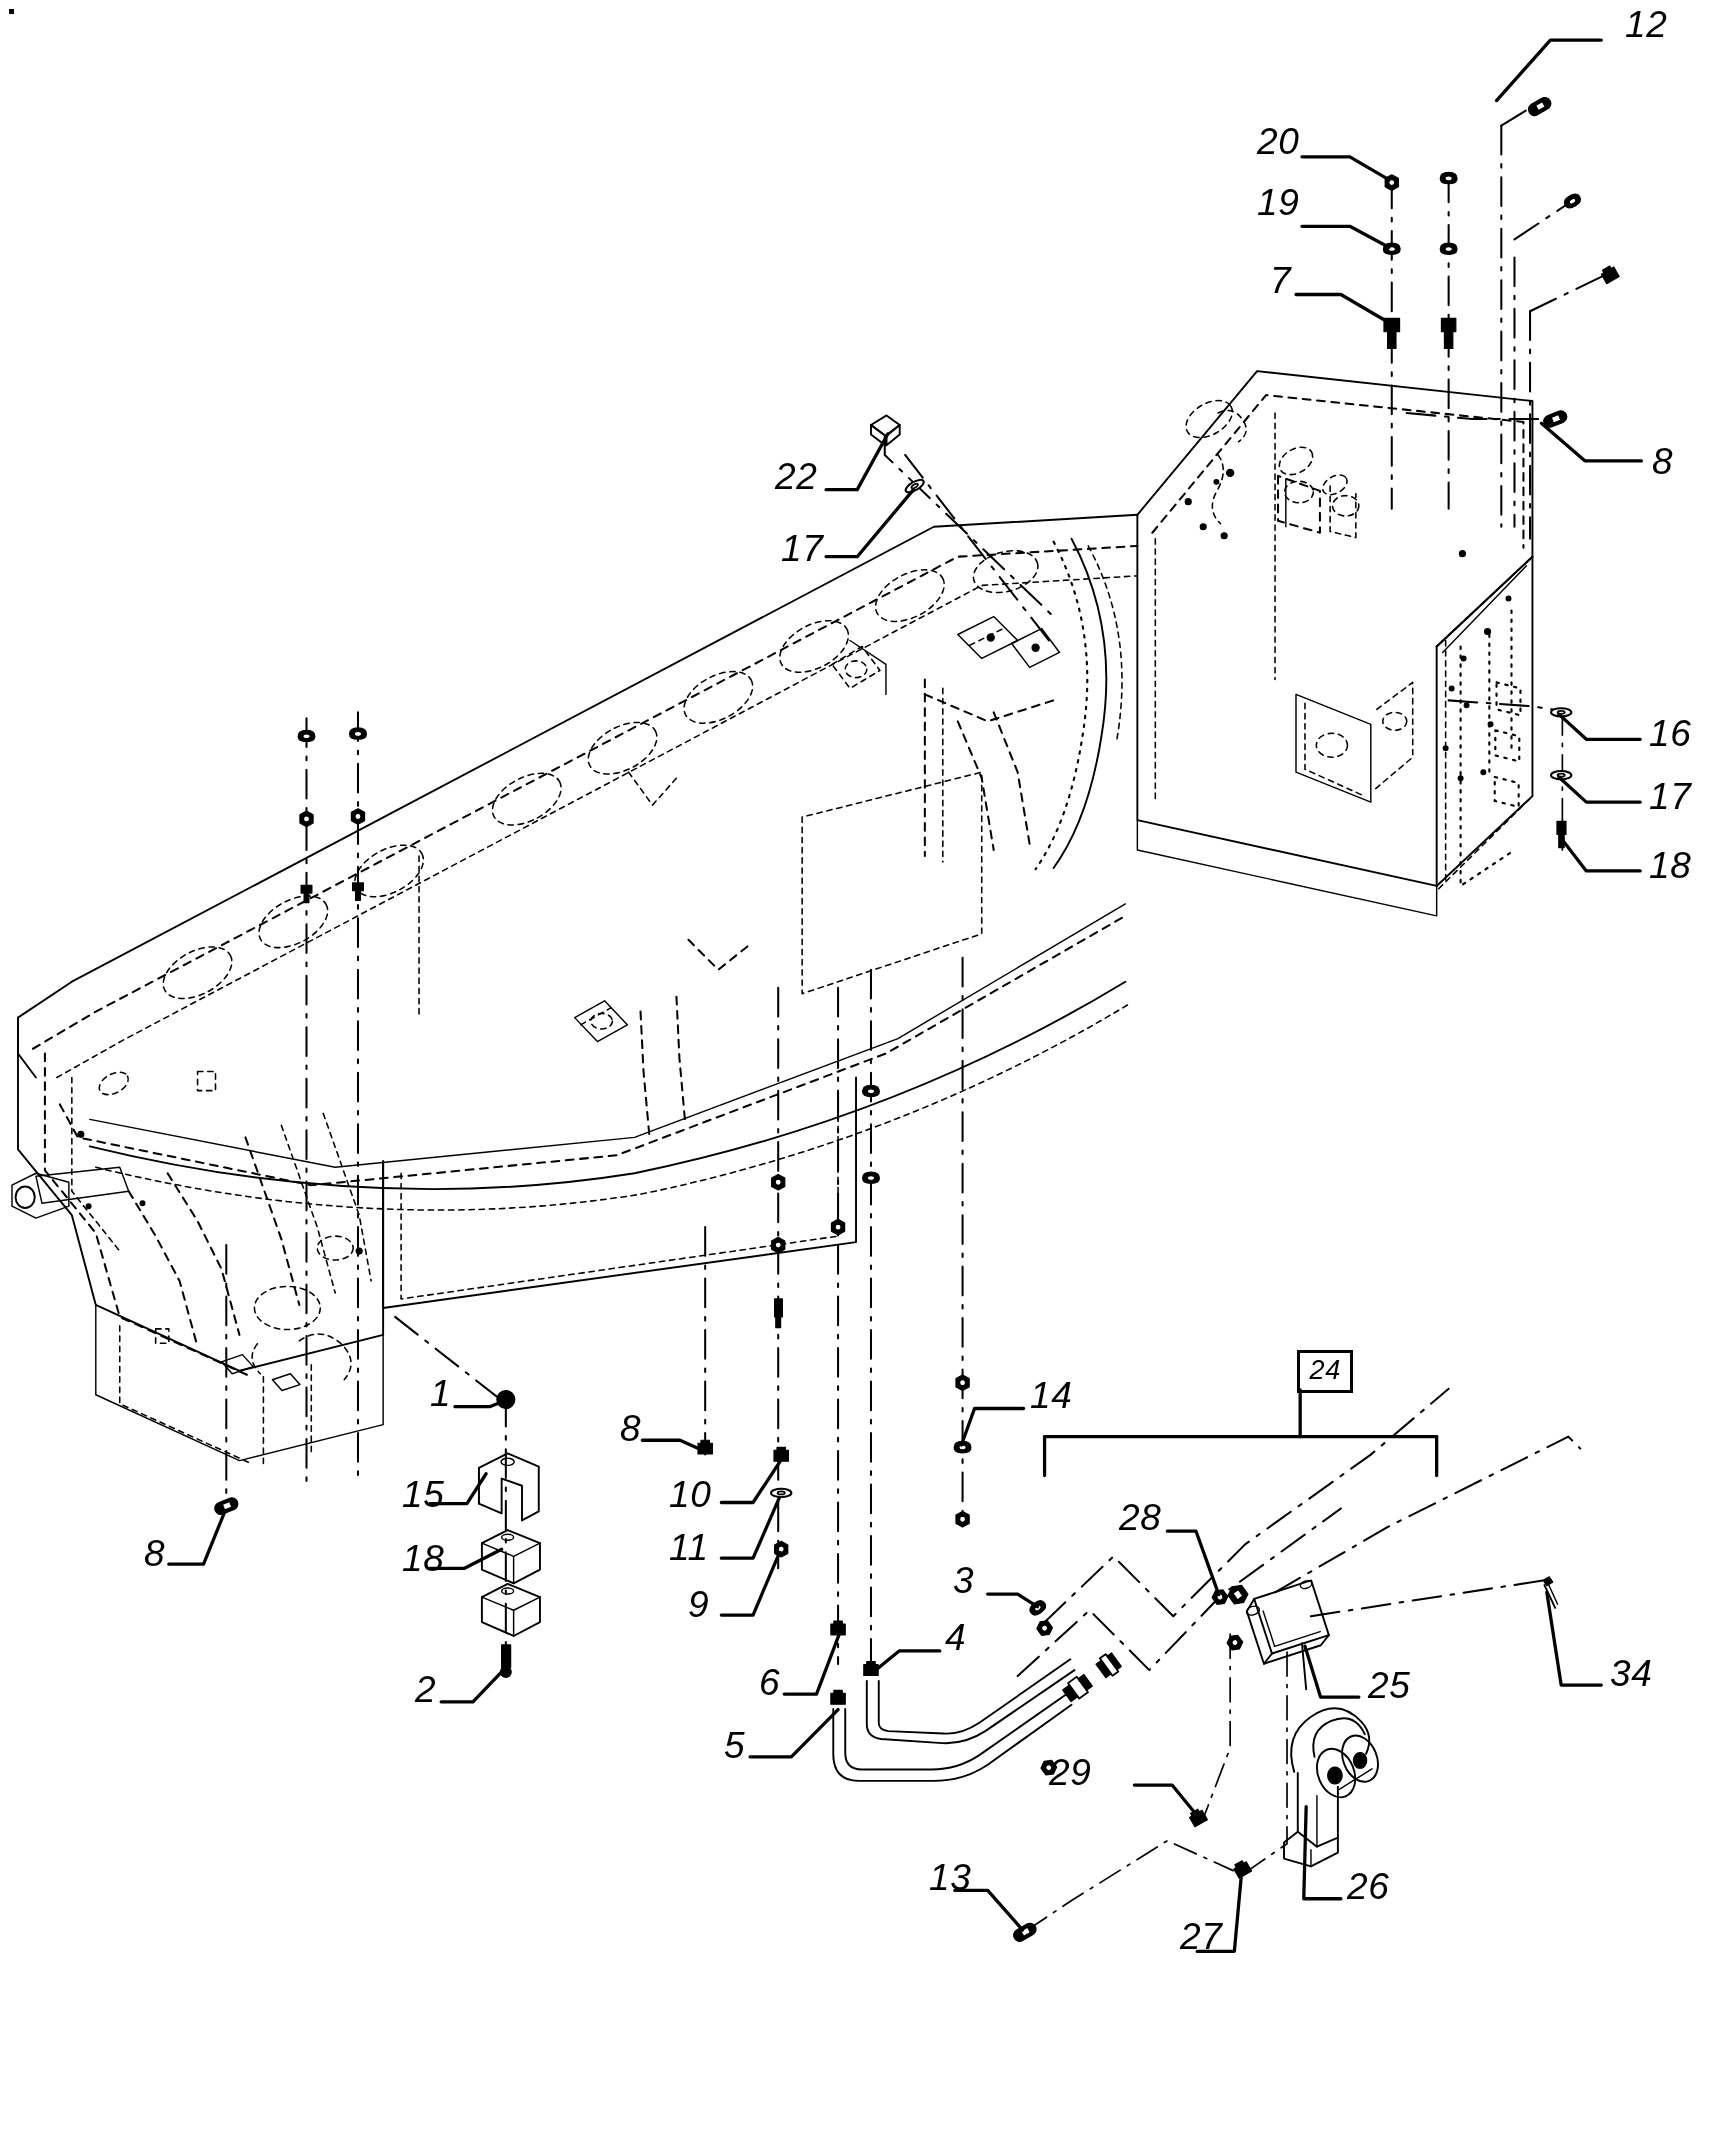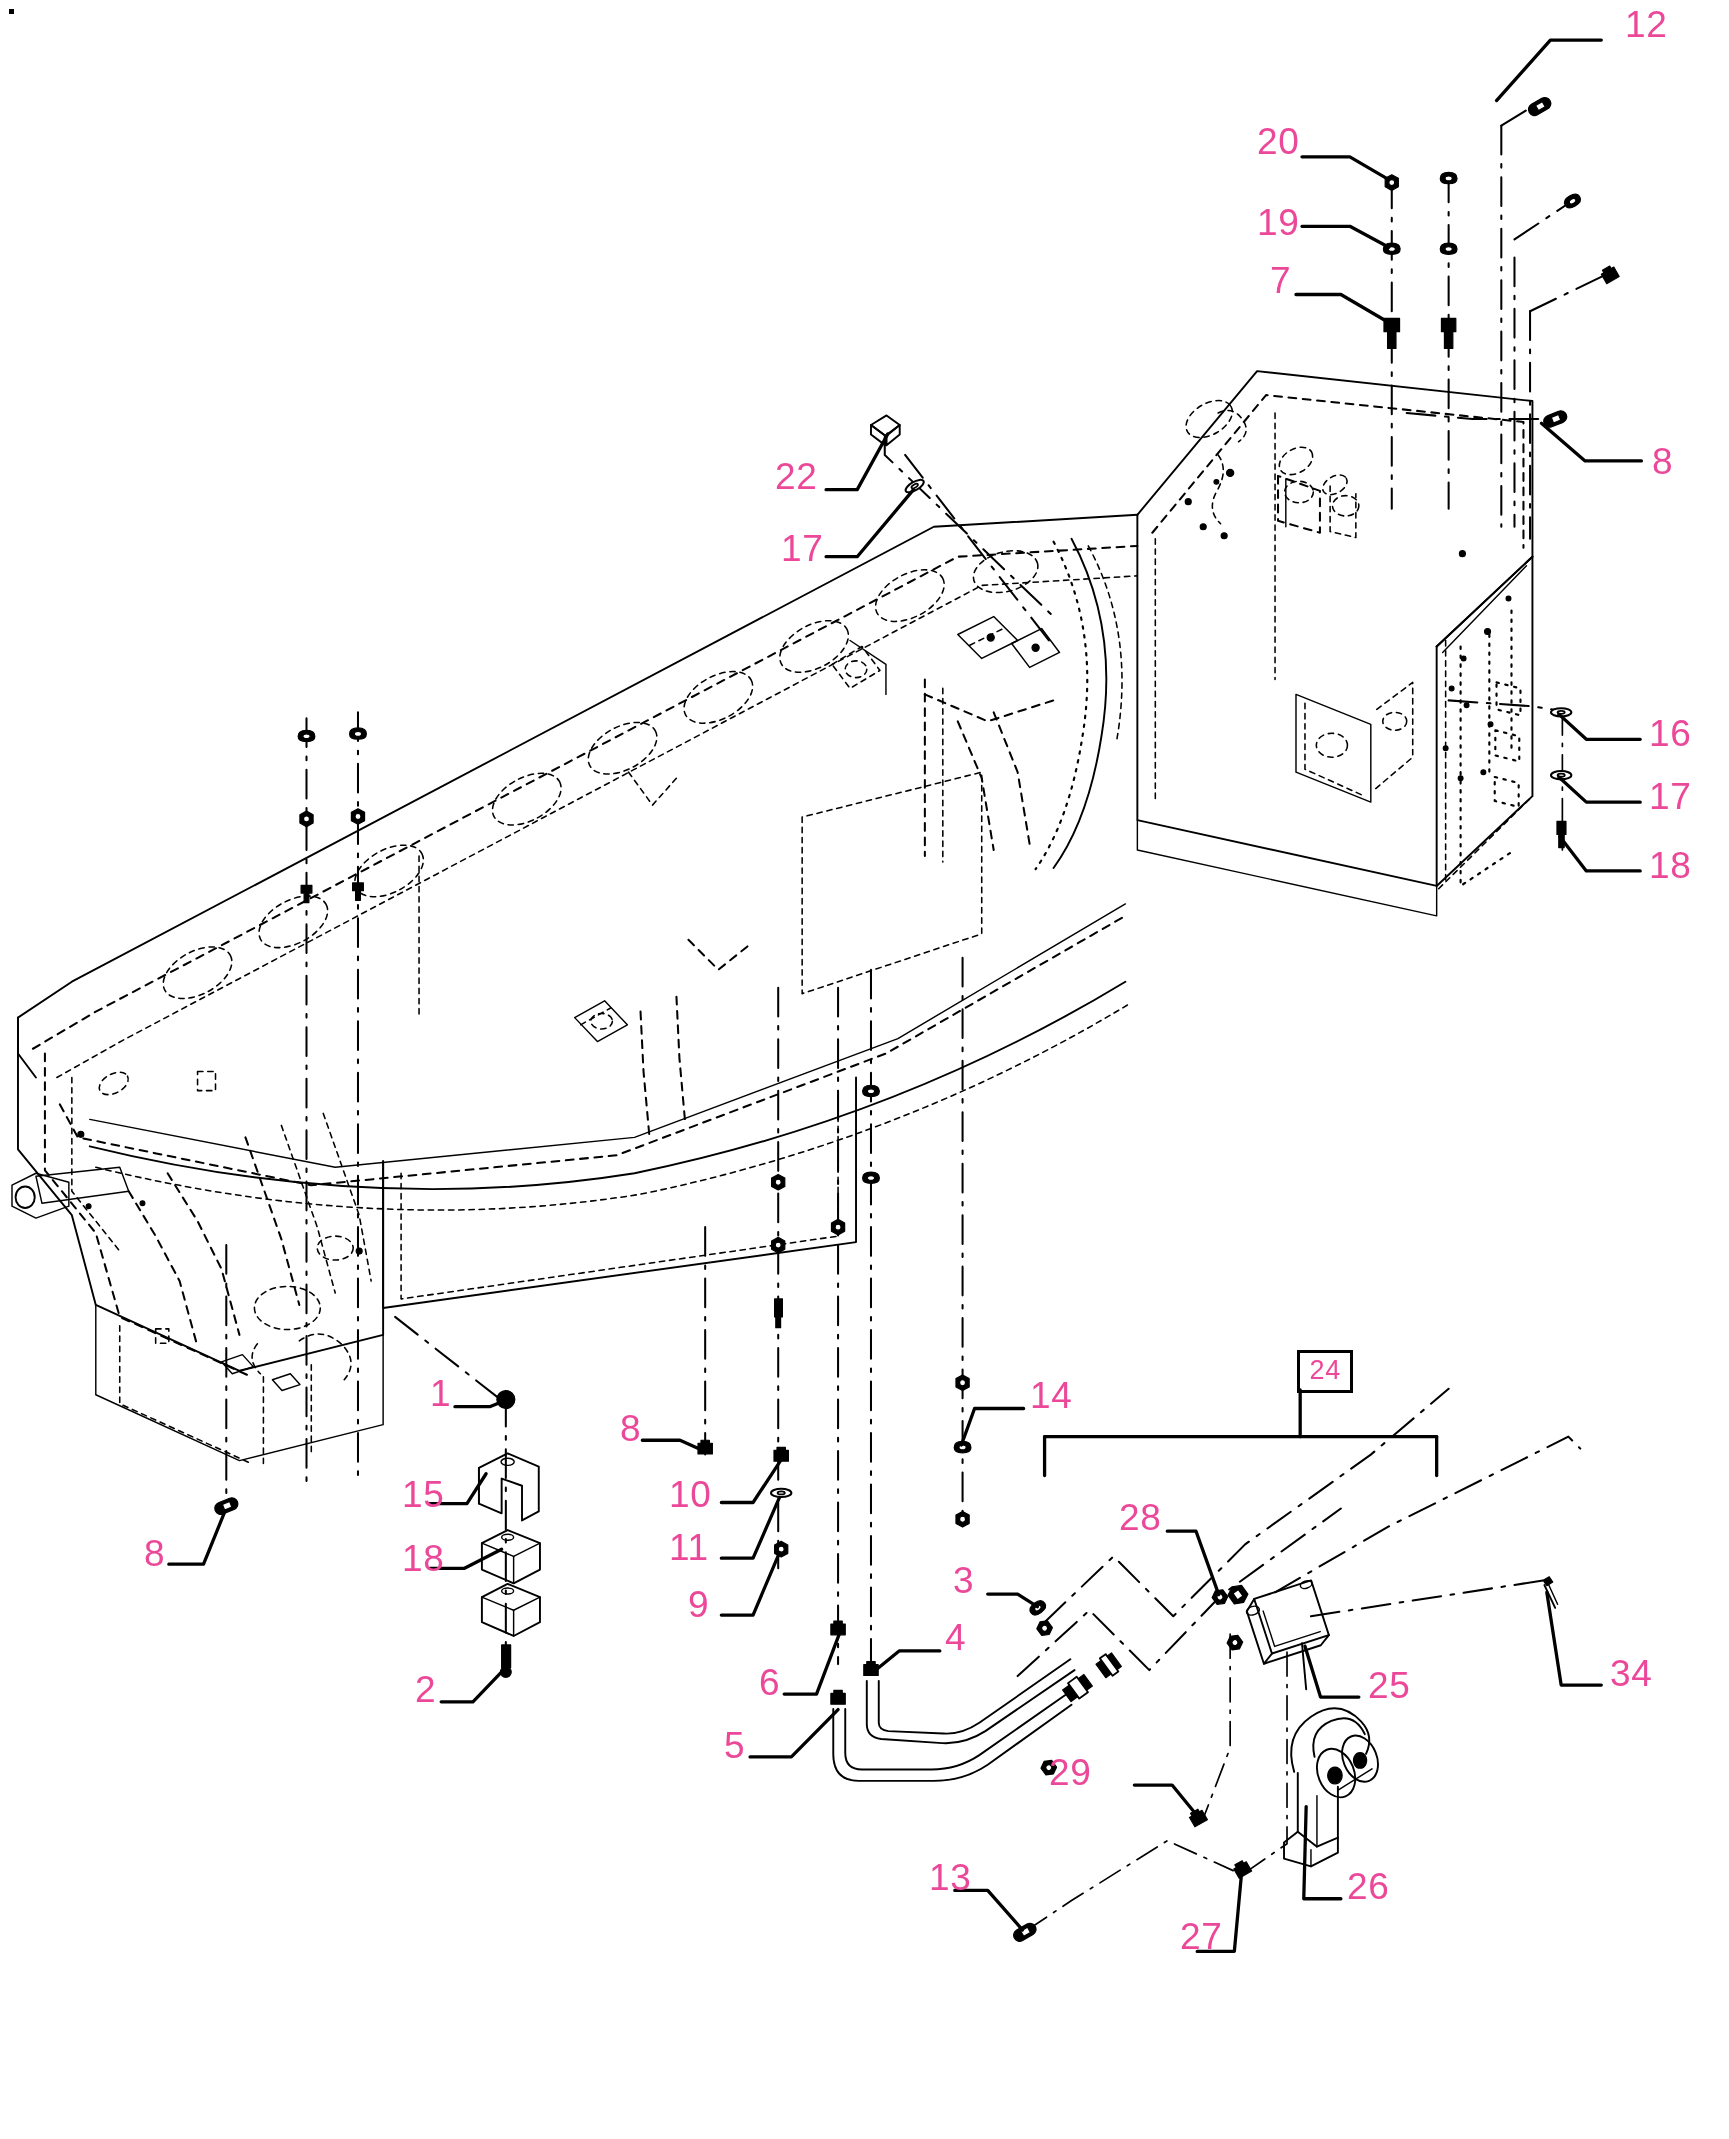--- a/index.html
+++ b/index.html
@@ -10,25 +10,26 @@
     width:1730px;height:2140px;
     background:#ffffff;
     overflow:hidden;
   }
   #art{position:absolute;left:0;top:0;width:1730px;height:2140px;}
   .callout-label{
     position:absolute;
     font-family:"Liberation Sans", sans-serif;
     font-size:37px;
     font-weight:400;
-    color:#ec4899;
+    color:#000000;
     letter-spacing:0.6px;
     line-height:1;
     white-space:nowrap;
     user-select:none;
+    font-style:italic;
   }
   .callout-label.boxed{
     border:3px solid #000;
     padding:3.6px 9.6px 6px 9.6px;
     font-size:27px;
   }
   .regmark{position:absolute;width:5.4px;height:5.4px;background:#000;}
 </style>
 </head>
 <body>
@@ -486,21 +487,21 @@
       <path d="M1895,2982 L1958,2982 L1999,3032"></path>
       <path d="M2240,3172 L2178,3172 L2182,3018"></path>
       <path d="M1595,3158 L1650,3158 L1708,3224"></path>
       <path d="M2000,3260 L2062,3260 L2074,3130"></path>
     </g>
 
   </svg>
 
   <div class="callout-label" style="left:1625px;top:6px;">12</div>
   <div class="callout-label" style="left:1257px;top:123px;">20</div>
-  <div class="callout-label" style="left:1257px;top:204px;">19</div>
+  <div class="callout-label" style="left:1257px;top:184px;">19</div>
   <div class="callout-label" style="left:1270px;top:262px;">7</div>
   <div class="callout-label" style="left:1652px;top:443px;">8</div>
   <div class="callout-label" style="left:775px;top:458px;">22</div>
   <div class="callout-label" style="left:781px;top:530px;">17</div>
   <div class="callout-label" style="left:1649px;top:715px;">16</div>
   <div class="callout-label" style="left:1649px;top:778px;">17</div>
   <div class="callout-label" style="left:1649px;top:847px;">18</div>
   <div class="callout-label" style="left:430px;top:1375px;">1</div>
   <div class="callout-label" style="left:620px;top:1410px;">8</div>
   <div class="callout-label" style="left:1030px;top:1377px;">14</div>

